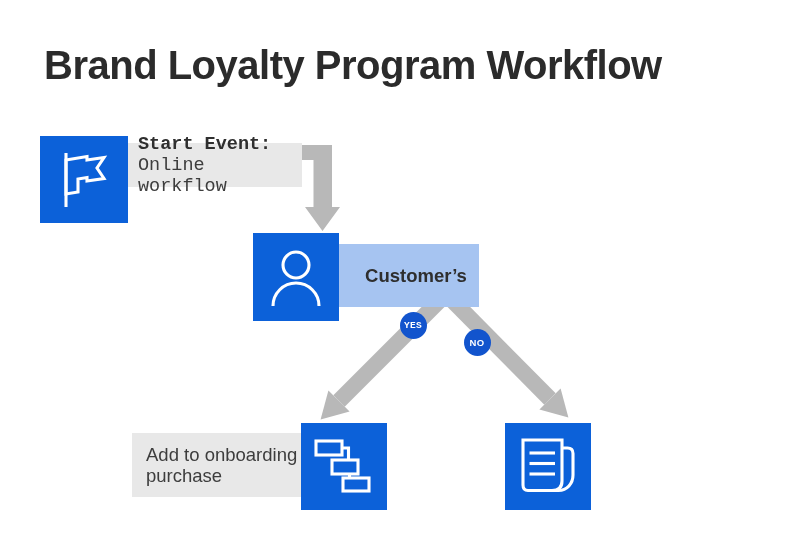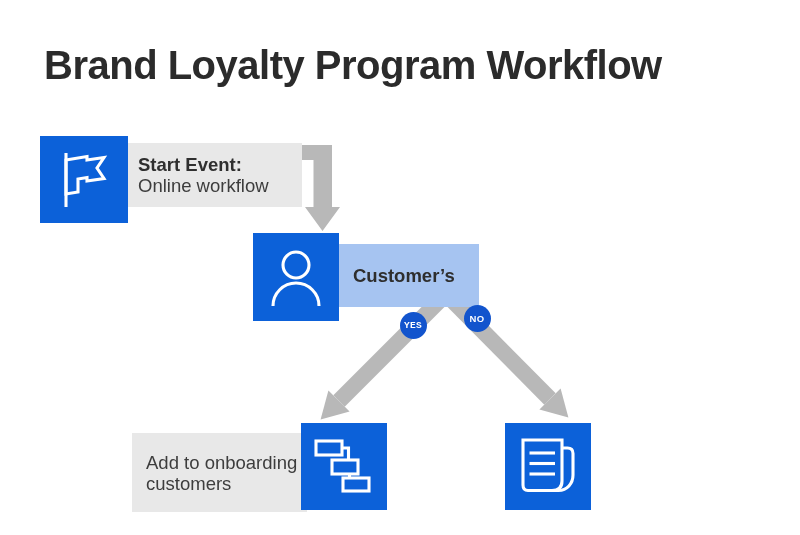--- a/index.html
+++ b/index.html
@@ -49,51 +49,51 @@
       <line x1="441" y1="299" x2="339" y2="401" stroke="#b8b8b8" stroke-width="16"></line>
       <polygon points="320.6,419.4 328.4,390.4 349.6,411.6" fill="#b8b8b8"></polygon>
     </g>
 
     <g>
       <line x1="451" y1="299" x2="550" y2="399" stroke="#b8b8b8" stroke-width="16"></line>
       <polygon points="568.4,417.4 560.6,388.4 539.4,409.6" fill="#b8b8b8"></polygon>
     </g>
   </svg>
 
-  <div class="label-box" style="left:122px;top:143px;width:180px;height:64px;padding-left:16px;">
+  <div class="label-box" style="left:122px;top:143px;width:180px;height:44px;padding-left:16px;font-family:Liberation Mono, monospace;">
     <div class="bold">Start Event:</div>
     <div>Online workflow</div>
   </div>
   <div class="square" style="left:40px;top:136px;width:88px;height:87px;">
     <svg width="88" height="88" viewBox="0 0 88 88">
       <line class="icon-stroke" x1="26" y1="17" x2="26" y2="71"></line>
       <path class="icon-stroke" stroke-linejoin="miter" d="M26 24 L47 20.5 L47 24 L64 21.5 L57 32 L64 42.5 L47 45 L47 41.5 L38 43 L38 56 L26 58 Z"></path>
     </svg>
   </div>
 
-  <div class="label-box decision" style="left:300px;top:244px;width:179px;height:63px;padding-left:53px;">
+  <div class="label-box decision" style="left:300px;top:244px;width:179px;height:63px;padding-left:53px;text-align:center;">
     <div>Customer’s</div>
   </div>
   <div class="square" style="left:253px;top:233px;width:86px;height:88px;">
     <svg width="86" height="86" viewBox="0 0 86 86">
       <circle class="icon-stroke" cx="43" cy="31" r="13"></circle>
       <path class="icon-stroke" d="M20 72 A 23 23 0 0 1 66 72"></path>
     </svg>
   </div>
 
   <div class="badge" style="left:399.5px;top:311.5px;font-family:Liberation Mono, monospace;">
     <span>YES</span>
   </div>
-  <div class="badge" style="left:463.5px;top:305px;">
+  <div class="badge" style="left:463.5px;top:329px;">
     <span>NO</span>
   </div>
 
-  <div class="label-box" style="left:132px;top:433px;width:175px;height:79px;padding-left:14px;">
+  <div class="label-box" style="left:132px;top:433px;width:175px;height:64px;padding-left:14px;">
     <div>Add to onboarding</div>
-    <div>customers</div>
+    <div>purchase</div>
   </div>
   <div class="square" style="left:301px;top:423px;width:86px;height:87px;">
     <svg width="86" height="86" viewBox="0 0 86 86">
       <rect class="icon-stroke" x="15" y="17" width="26" height="14"></rect>
       <rect class="icon-stroke" x="31" y="36" width="26" height="14"></rect>
       <rect class="icon-stroke" x="42" y="54" width="26" height="13"></rect>
       <path class="icon-stroke" d="M41 24 L47.5 24 L47.5 36"></path>
       <path class="icon-stroke" d="M48.5 50 L48.5 54"></path>
     </svg>
   </div>

